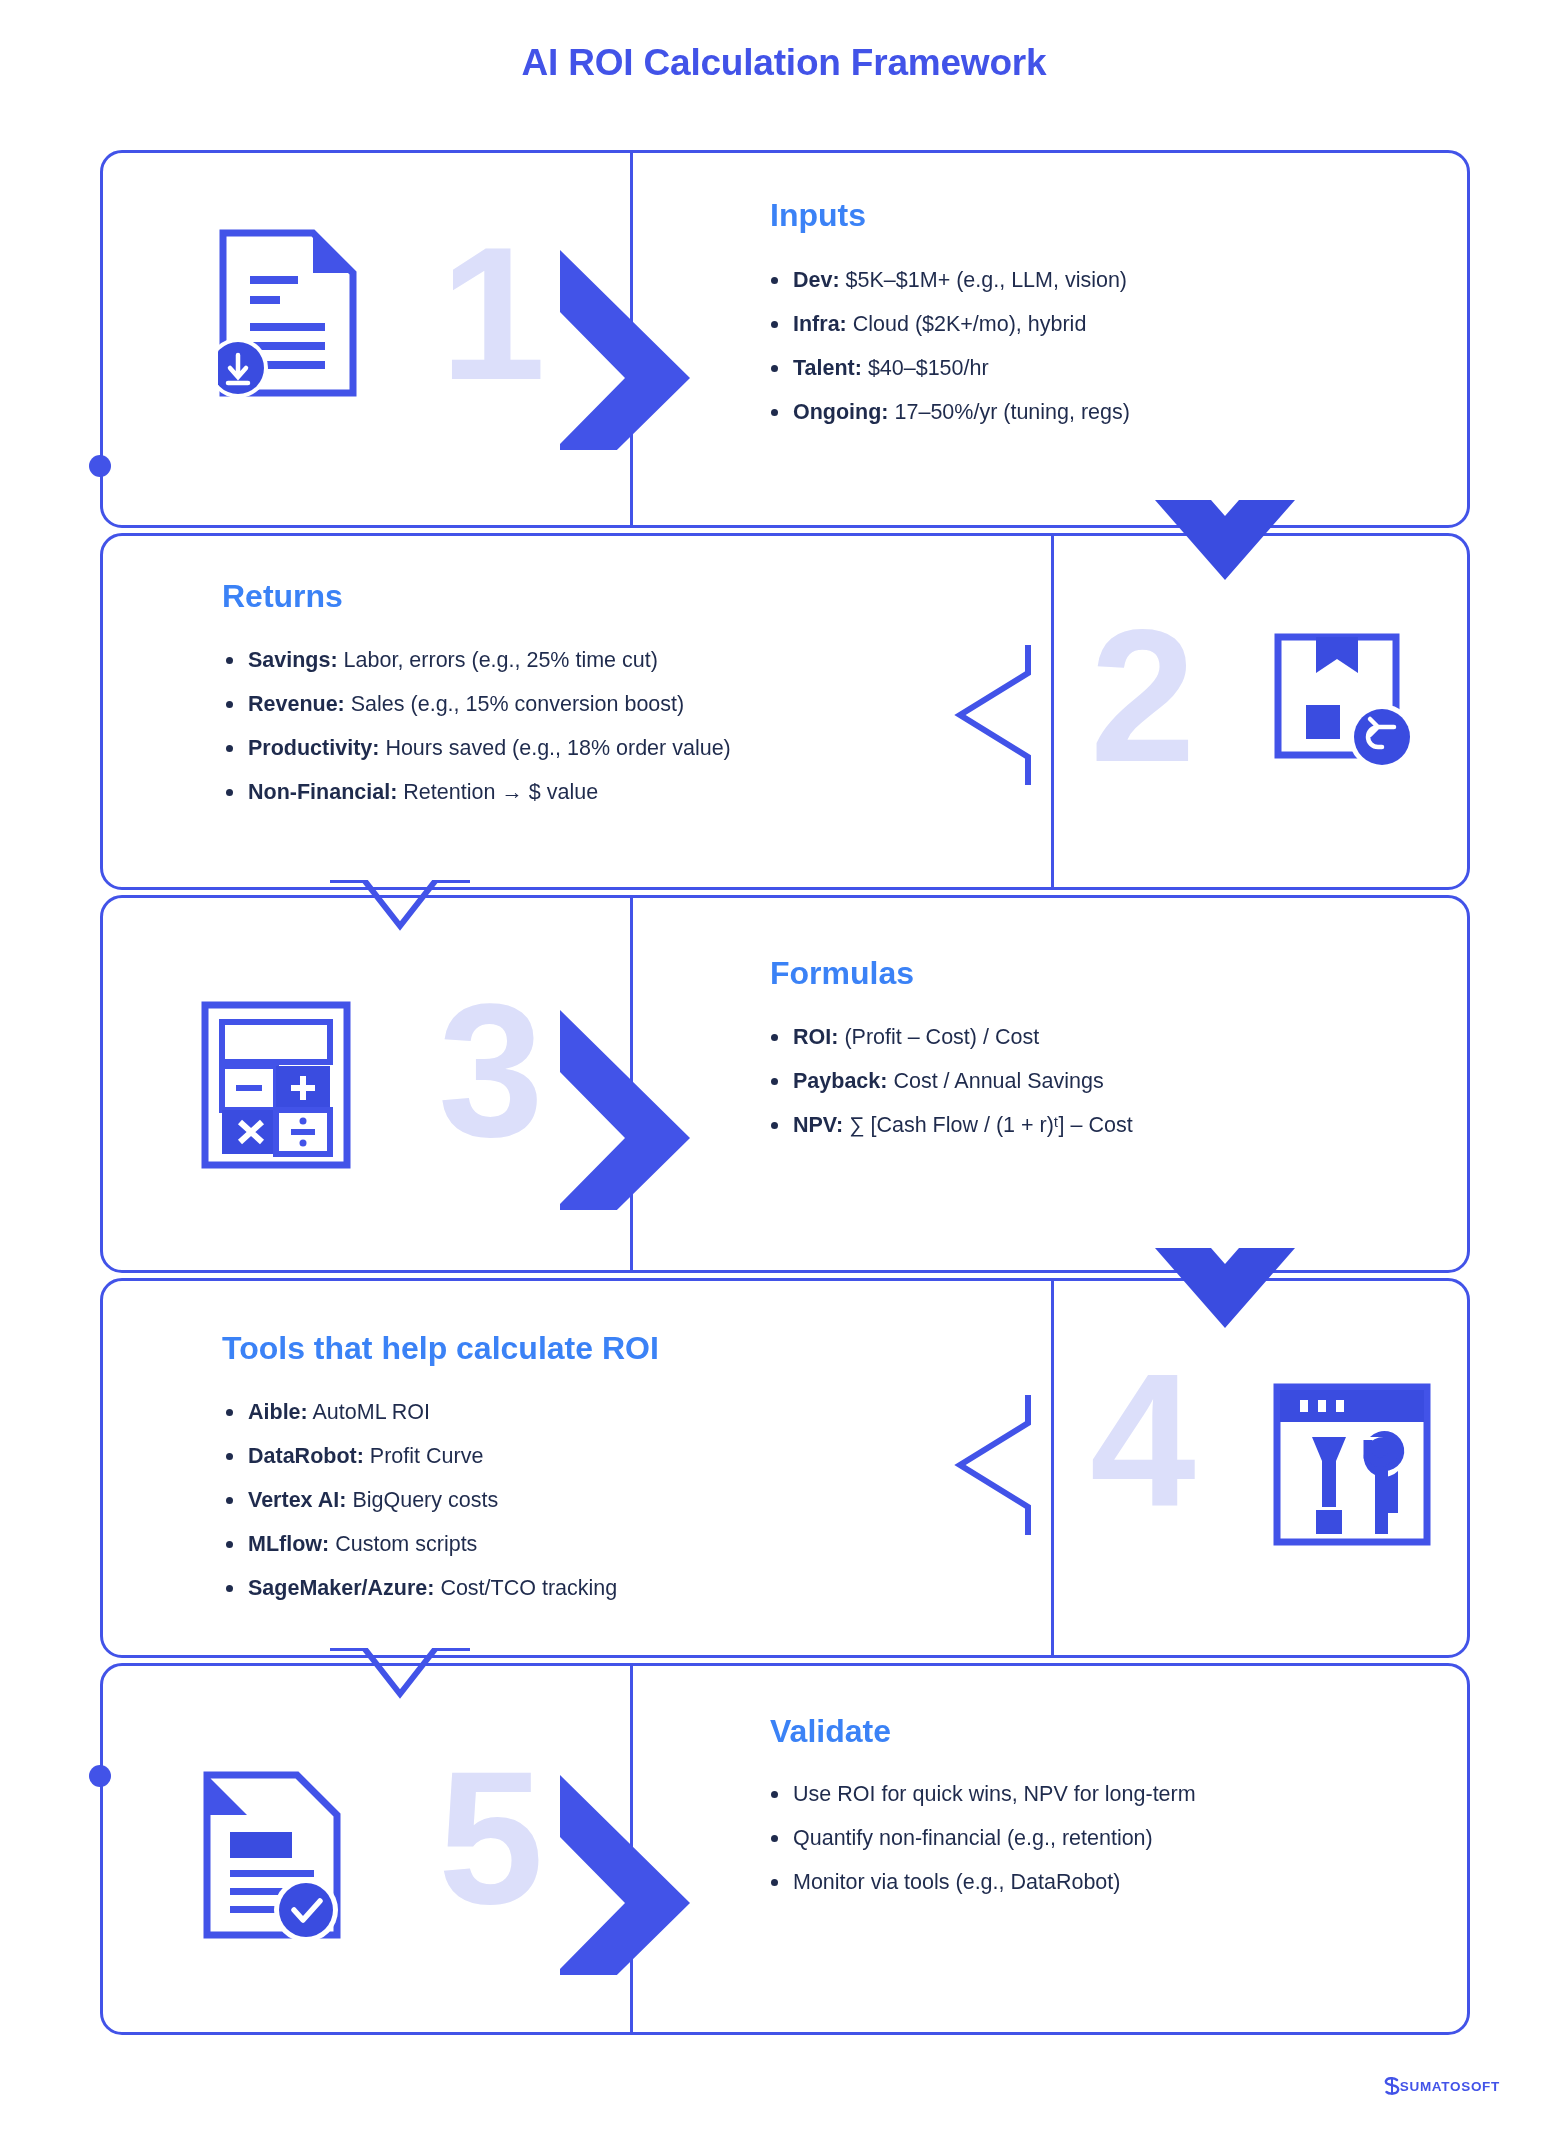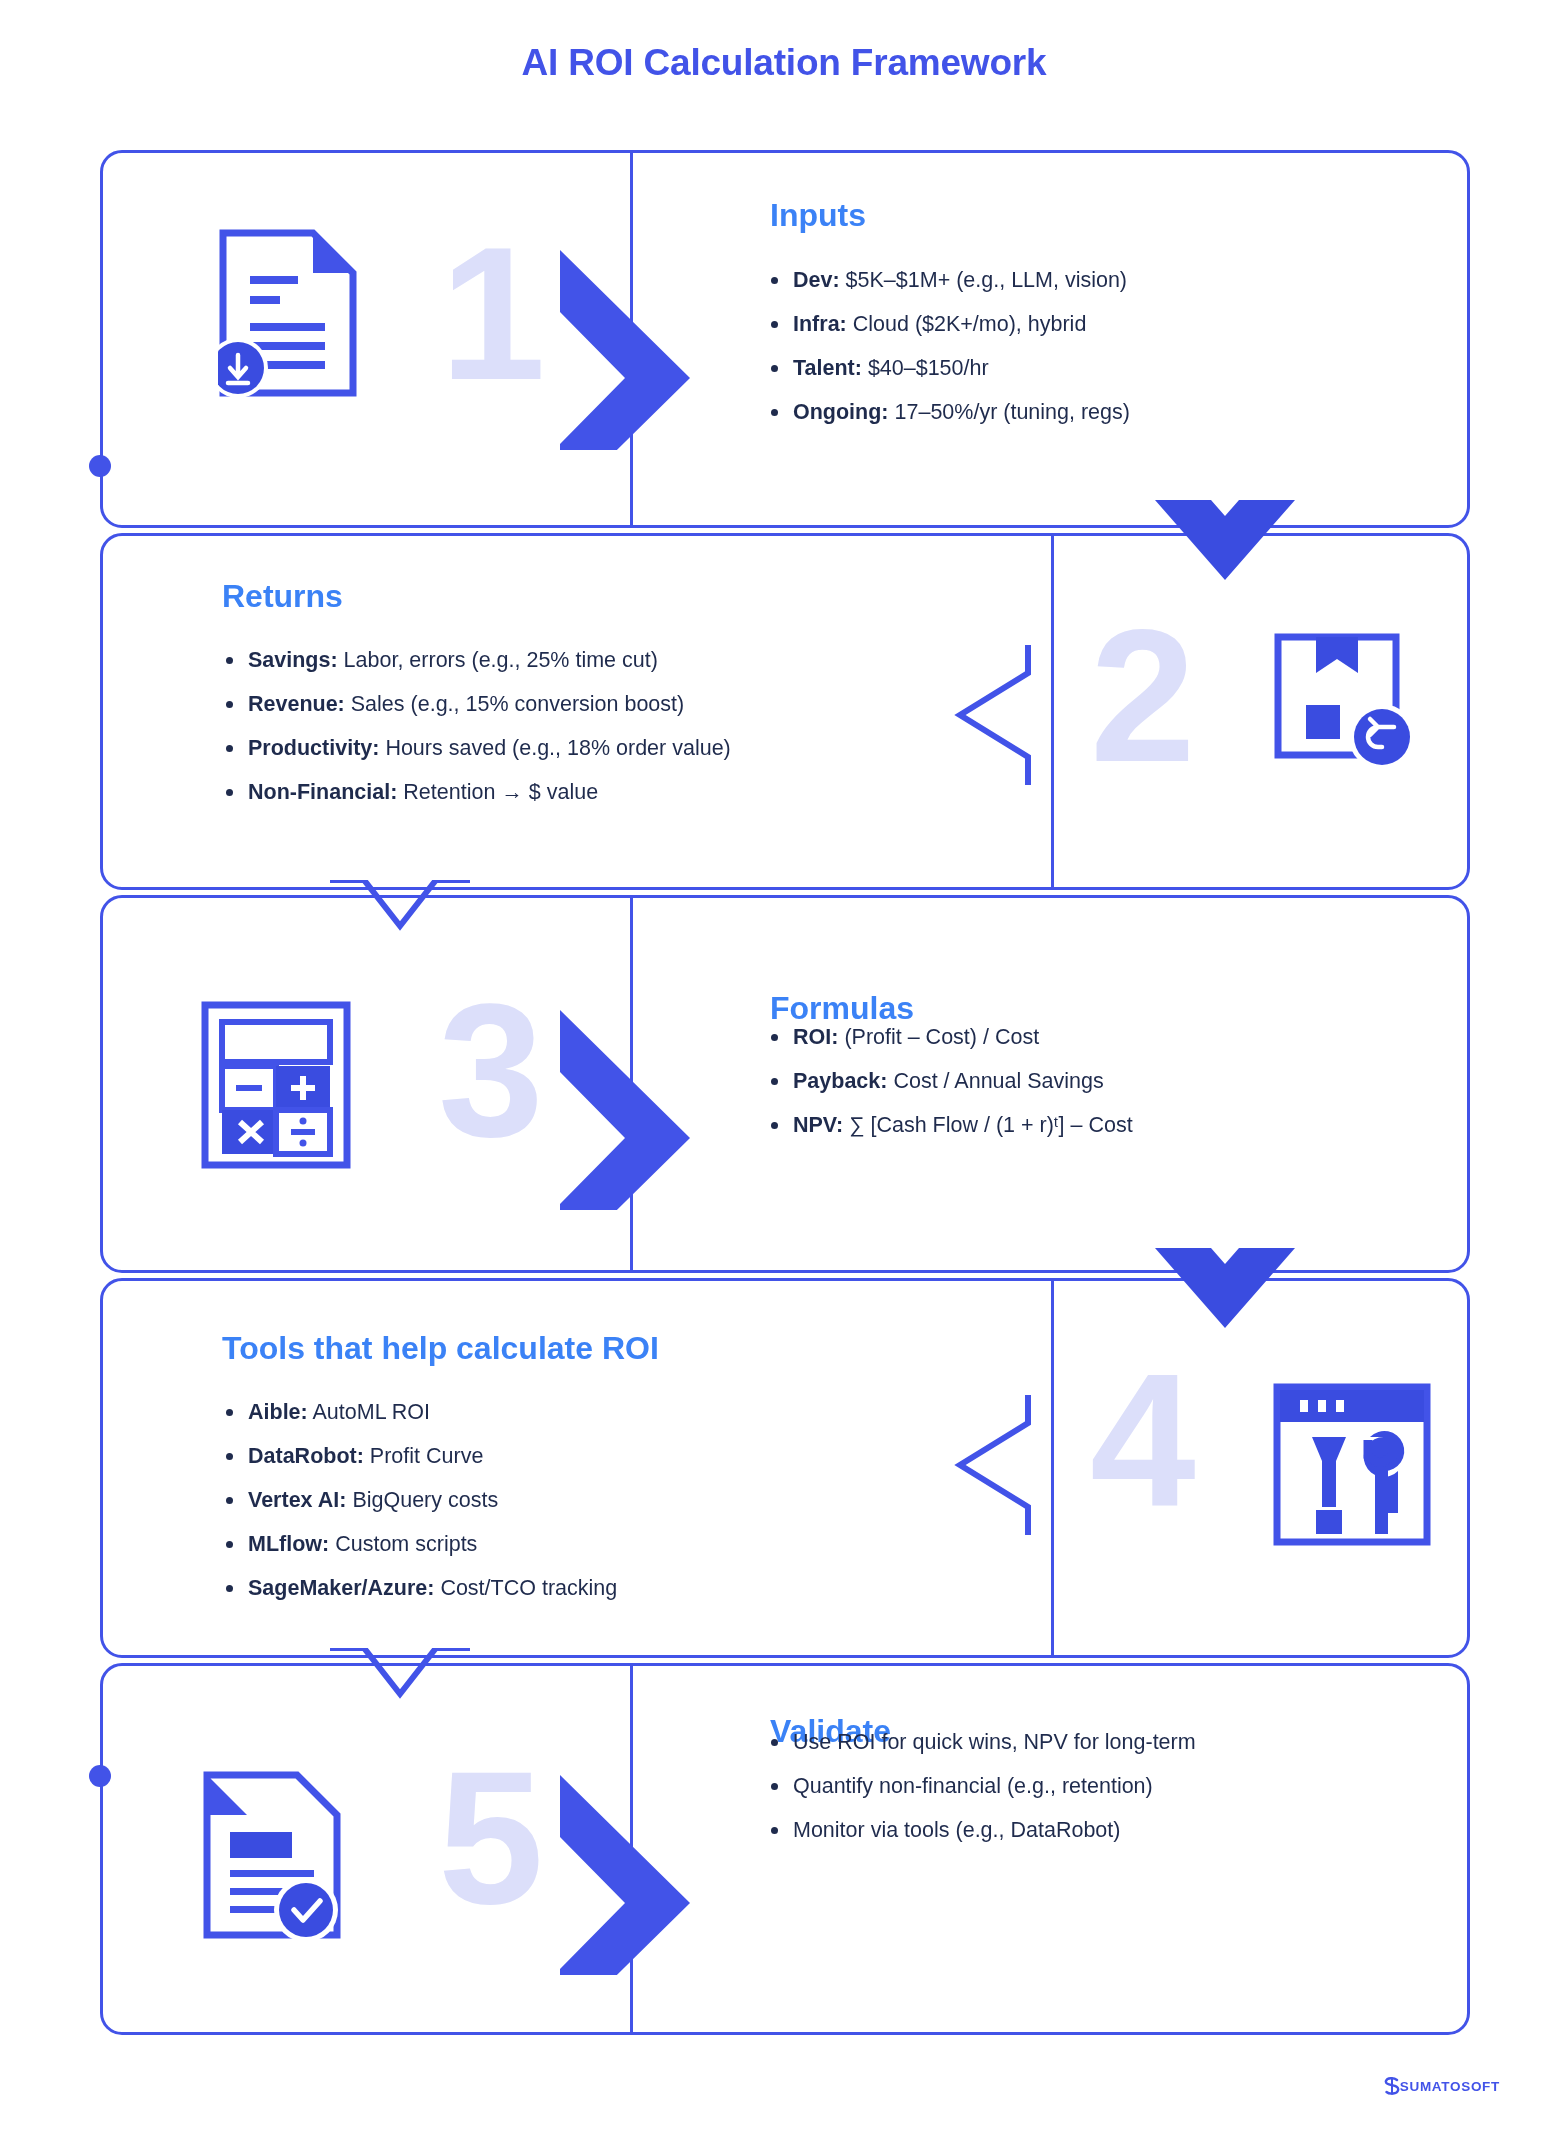--- a/index.html
+++ b/index.html
@@ -204,21 +204,21 @@
       <rect x="76" y="110" width="54" height="44" fill="#ffffff" stroke="#4253e8" stroke-width="6"></rect>
       <path d="M36 88 H62" stroke="#4253e8" stroke-width="6"></path>
       <path d="M103 76 V100 M91 88 H115" stroke="#ffffff" stroke-width="6"></path>
       <path d="M40 122 L62 142 M62 122 L40 142" stroke="#ffffff" stroke-width="6"></path>
       <path d="M91 132 H115 M103 120 v1 M103 143 v1" stroke="#4253e8" stroke-width="6"></path>
       <circle cx="103" cy="121" r="3.5" fill="#4253e8"></circle>
       <circle cx="103" cy="143" r="3.5" fill="#4253e8"></circle>
     </svg>
   </div>
 
-  <div class="sec-head" style="left:770px; top:990px;">Formulas</div>
+  <div class="sec-head" style="left:770px; top:955px;">Formulas</div>
   <ul class="bullets" style="left:767px; top:1015px;">
     <li><b>ROI:</b> <span>(Profit – Cost) / Cost</span></li>
     <li><b>Payback:</b> <span>Cost / Annual Savings</span></li>
     <li><b>NPV:</b> <span>∑ [Cash Flow / (1 + r)ᵗ] – Cost</span></li>
   </ul>
 
   <div class="card" style="left:100px; top:1278px; width:1370px; height:380px;">
     <div class="divider" style="left:948px;"></div>
   </div>
 
@@ -277,21 +277,21 @@
       <rect x="28" y="100" width="84" height="7" fill="#4253e8"></rect>
       <rect x="28" y="118" width="84" height="7" fill="#4253e8"></rect>
       <rect x="28" y="136" width="60" height="7" fill="#4253e8"></rect>
       <circle cx="104" cy="140" r="32" fill="#ffffff"></circle>
       <circle cx="104" cy="140" r="27" fill="#3a4ce0"></circle>
       <path d="M92 140 L101 150 L118 131" stroke="#ffffff" stroke-width="5.5" fill="none" stroke-linecap="round" stroke-linejoin="round"></path>
     </svg>
   </div>
 
   <div class="sec-head" style="left:770px; top:1713px;">Validate</div>
-  <ul class="bullets" style="left:767px; top:1720px;">
+  <ul class="bullets" style="left:767px; top:1772px;">
     <li><span>Use ROI for quick wins, NPV for long-term</span></li>
     <li><span>Quantify non-financial (e.g., retention)</span></li>
     <li><span>Monitor via tools (e.g., DataRobot)</span></li>
   </ul>
 
   <div class="footer">
     <svg width="16" height="18" viewBox="0 0 16 18">
       <path d="M13 3 C10 0.5 3 0.5 2 4 C1 7 6 7.6 9 8.4 C12 9.2 15 10 14 13.5 C13 17 5.5 17.5 2.5 15" fill="none" stroke="#4253e8" stroke-width="2.4" stroke-linecap="round"></path>
       <path d="M8 0.5 V17.5" stroke="#4253e8" stroke-width="2"></path>
     </svg>

